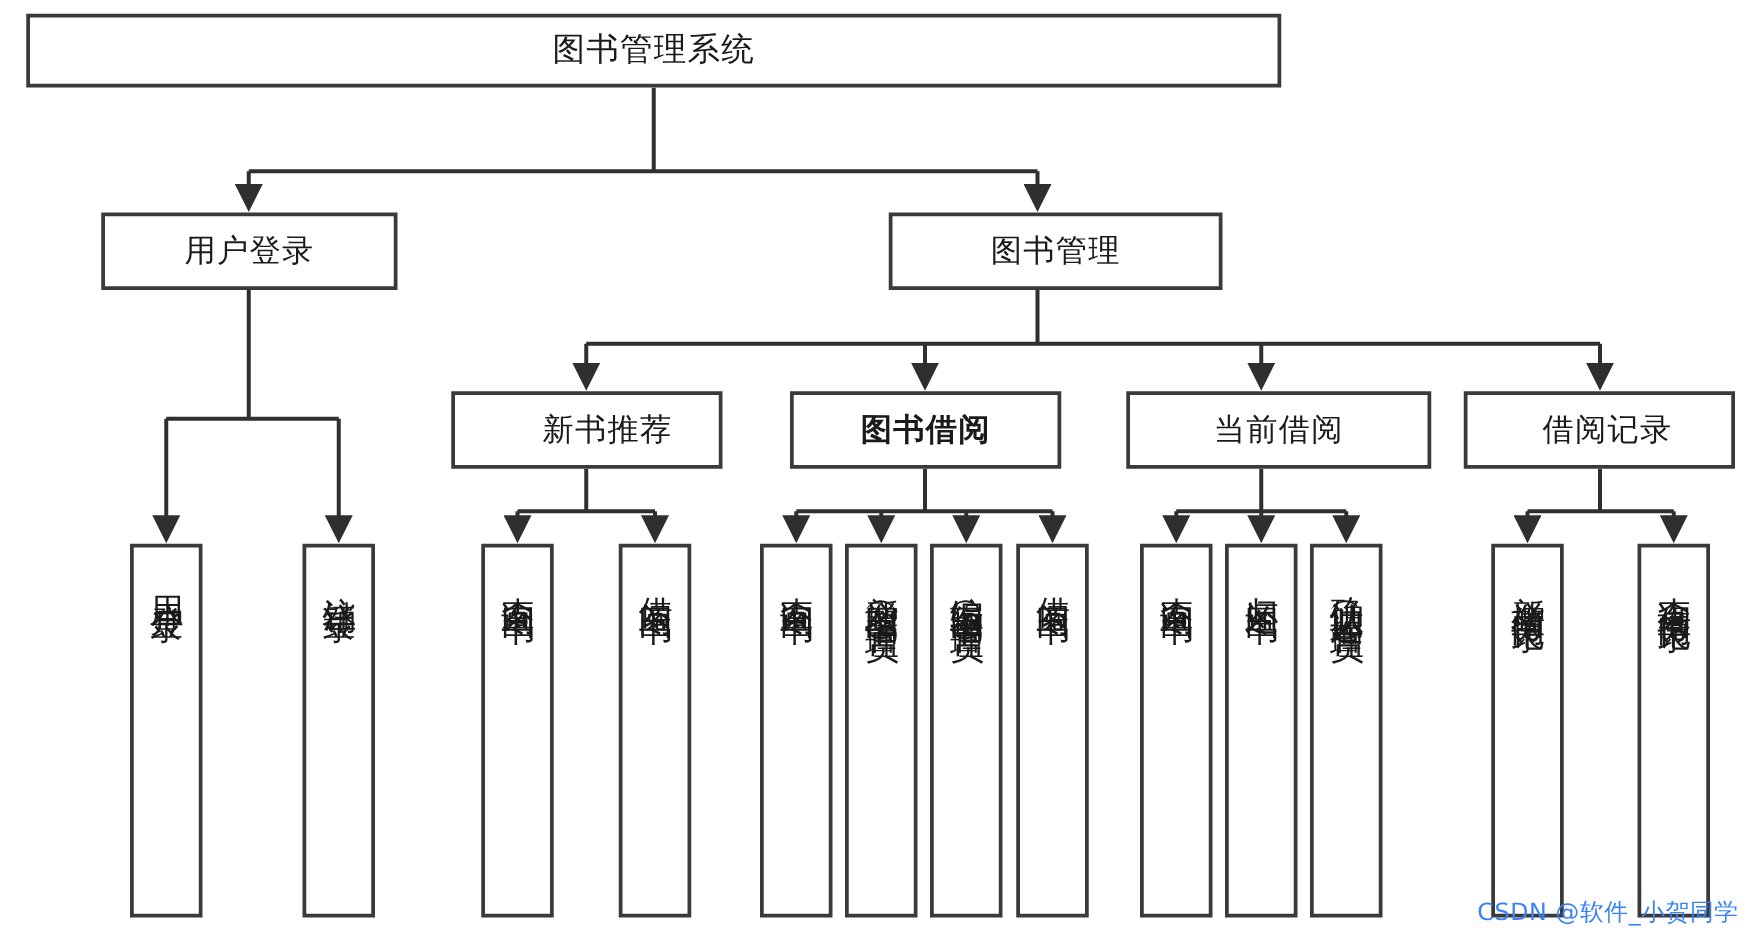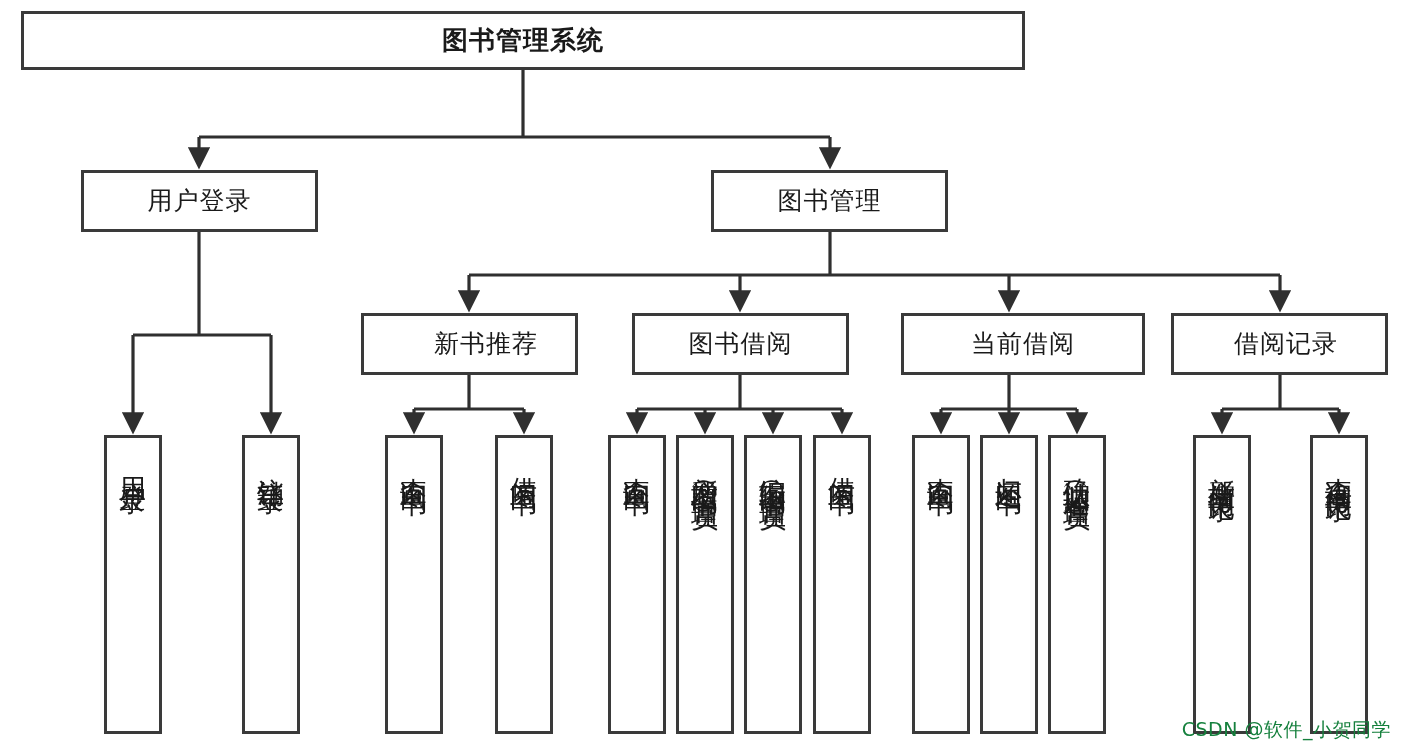--- a/index.html
+++ b/index.html
@@ -31,21 +31,21 @@
     letter-spacing:1px;
     line-height:1.15;
     white-space:nowrap;
   }
 
   
   .node.horiz .label{
     writing-mode:horizontal-tb;
     font-size:25px;
   }
-  .node.root .label{font-size:26px;font-weight:bold;}
+  .node.root .label{font-size:26px;}
 
   
   .node.leaf{
     align-items:flex-start;
     justify-content:center;
     padding-top:18px;
   }
   .node.leaf .label{
     writing-mode:vertical-rl;
     text-orientation:upright;
@@ -53,21 +53,21 @@
     letter-spacing:4px;
     white-space:nowrap;
   }
 
   
   #watermark{
     position:absolute;
     right:14px;
     bottom:4px;
     font-size:19px;
-    color:#15803d;
+    color:#3b82f6;
     letter-spacing:.5px;
     white-space:nowrap;
     pointer-events:none;
   }
 </style>
 </head>
 <body>
 
 <div id="canvas">
 
@@ -123,28 +123,28 @@
     </g>
   </svg>
 
   <div class="node horiz root" style="left:21px;top:11px;width:1004px;height:59px;">
     <span class="label">图书管理系统</span>
   </div>
 
   <div class="node horiz" style="left:81px;top:170px;width:237px;height:62px;">
     <span class="label">用户登录</span>
   </div>
-  <div class="node horiz" style="left:711px;top:170px;width:237px;height:62px;">
+  <div class="node horiz" style="left:711px;top:170px;width:267px;height:62px;">
     <span class="label">图书管理</span>
   </div>
 
   <div class="node horiz" style="left:361px;top:313px;width:217px;height:62px;padding-left:33px;">
     <span class="label">新书推荐</span>
   </div>
-  <div class="node horiz" style="left:632px;top:313px;width:217px;height:62px;">
+  <div class="node horiz" style="left:632px;top:313px;width:217px;height:62px;font-weight:bold;">
     <span class="label">图书借阅</span>
   </div>
   <div class="node horiz" style="left:901px;top:313px;width:244px;height:62px;">
     <span class="label">当前借阅</span>
   </div>
   <div class="node horiz" style="left:1171px;top:313px;width:217px;height:62px;padding-left:13px;">
     <span class="label">借阅记录</span>
   </div>
 
   <div class="node leaf" style="left:104px;top:435px;width:58px;height:299px;">

